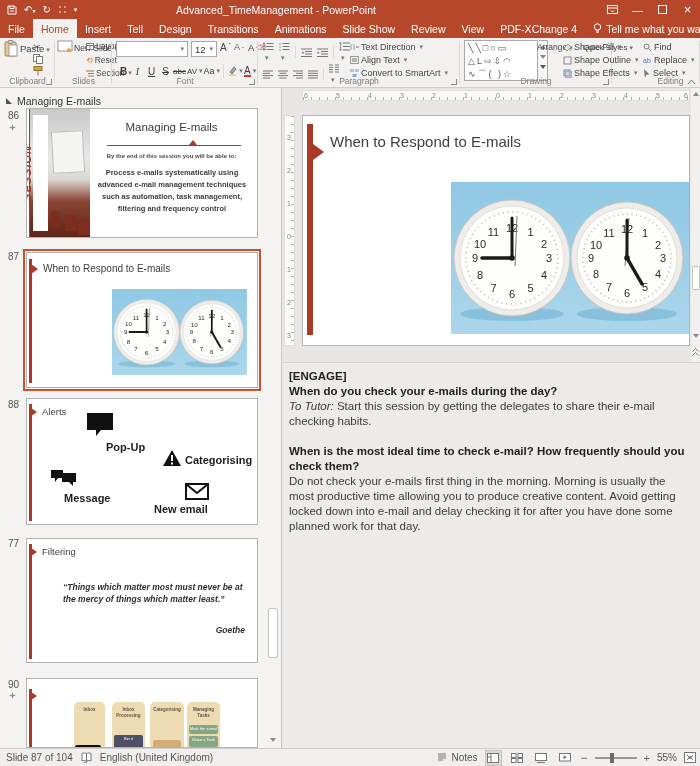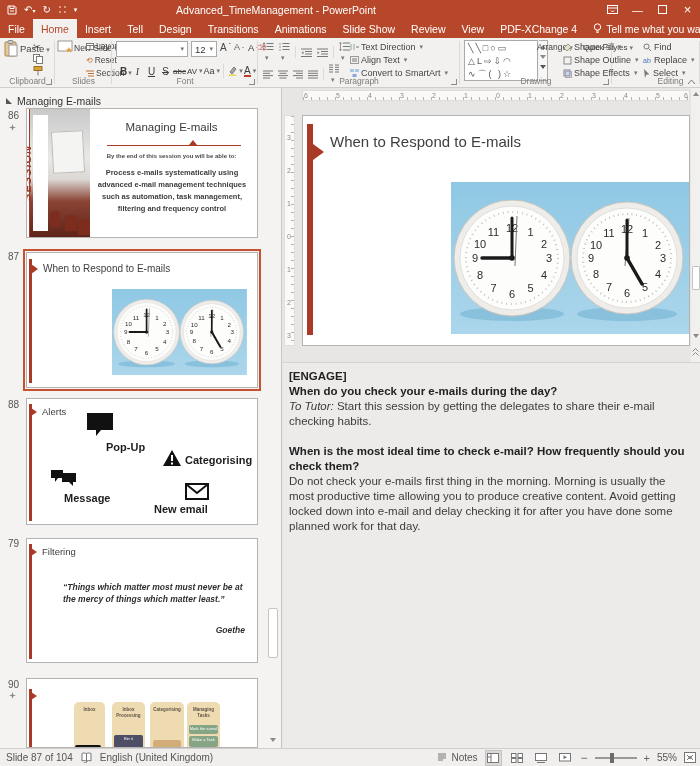--- a/index.html
+++ b/index.html
@@ -540,21 +540,21 @@
     <div class="lbl88" style="left:37px;top:93px">Message</div>
     <span style="position:absolute;left:158px;top:84px">
         <svg width="24" height="17" viewBox="0 0 24 17">
           <rect x="1" y="1" width="22" height="15" fill="none" stroke="#111" stroke-width="2"></rect>
           <path d="M1.5 1.5L12 10 22.5 1.5" fill="none" stroke="#111" stroke-width="2"></path>
         </svg>
       </span>
     <div class="lbl88" style="left:127px;top:104px">New email</div>
   </div>
 
-  <div class="thumbnum" style="top:450px">79</div>
+  <div class="thumbnum" style="top:450px">77</div>
   <div class="thumb" style="top:450px;height:125px">
     <div class="redbar" style="top:5px;height:115px"></div>
     <div class="redarrow" style="left:4px;top:9px;border-left-width:6px;border-top-width:4px;border-bottom-width:4px"></div>
     <div class="ttitle" style="left:15px;top:7px;font-size:9.5px">Filtering</div>
     <div class="quote89">“Things which matter most must never be at the mercy of things which matter least.”</div>
     <div class="auth89">Goethe</div>
   </div>
 
   <div class="thumbnum" style="top:591px">90</div>
   <div class="anim-star" style="top:604px">

